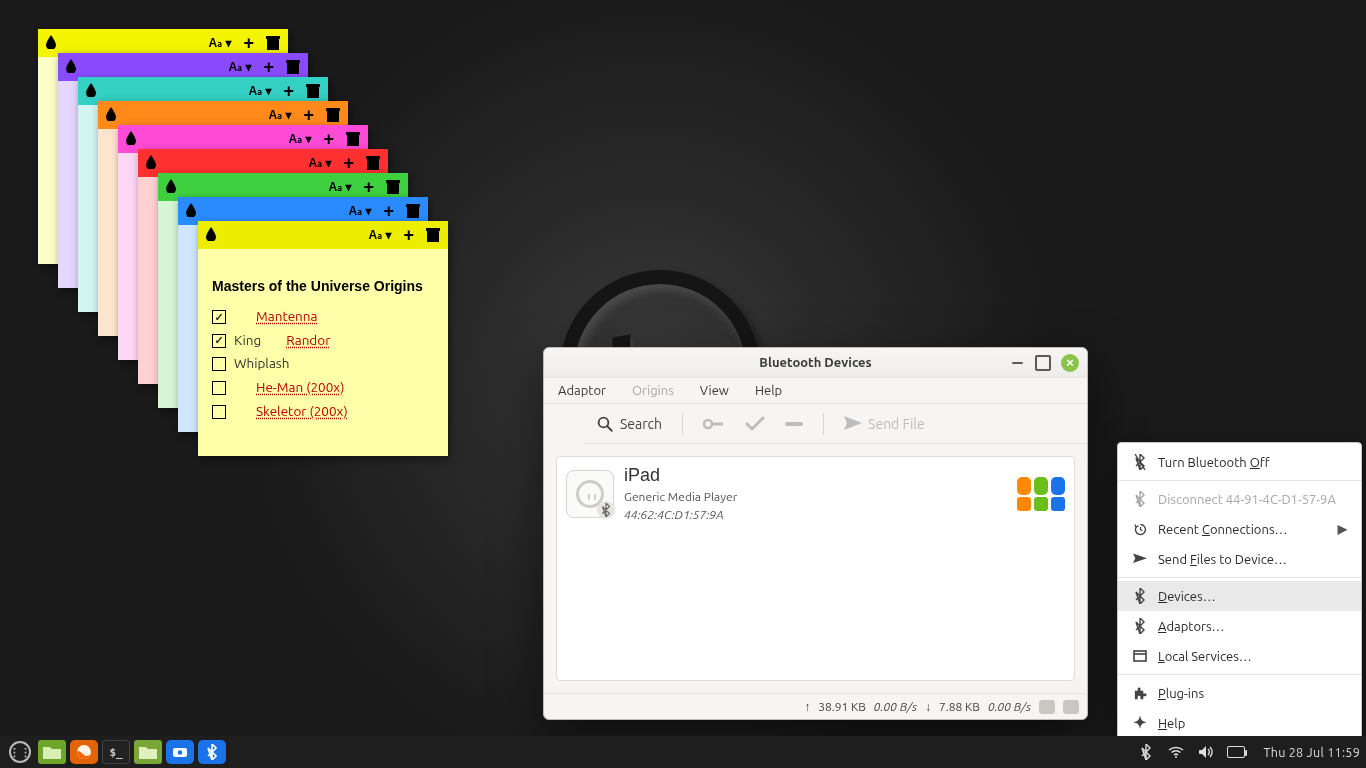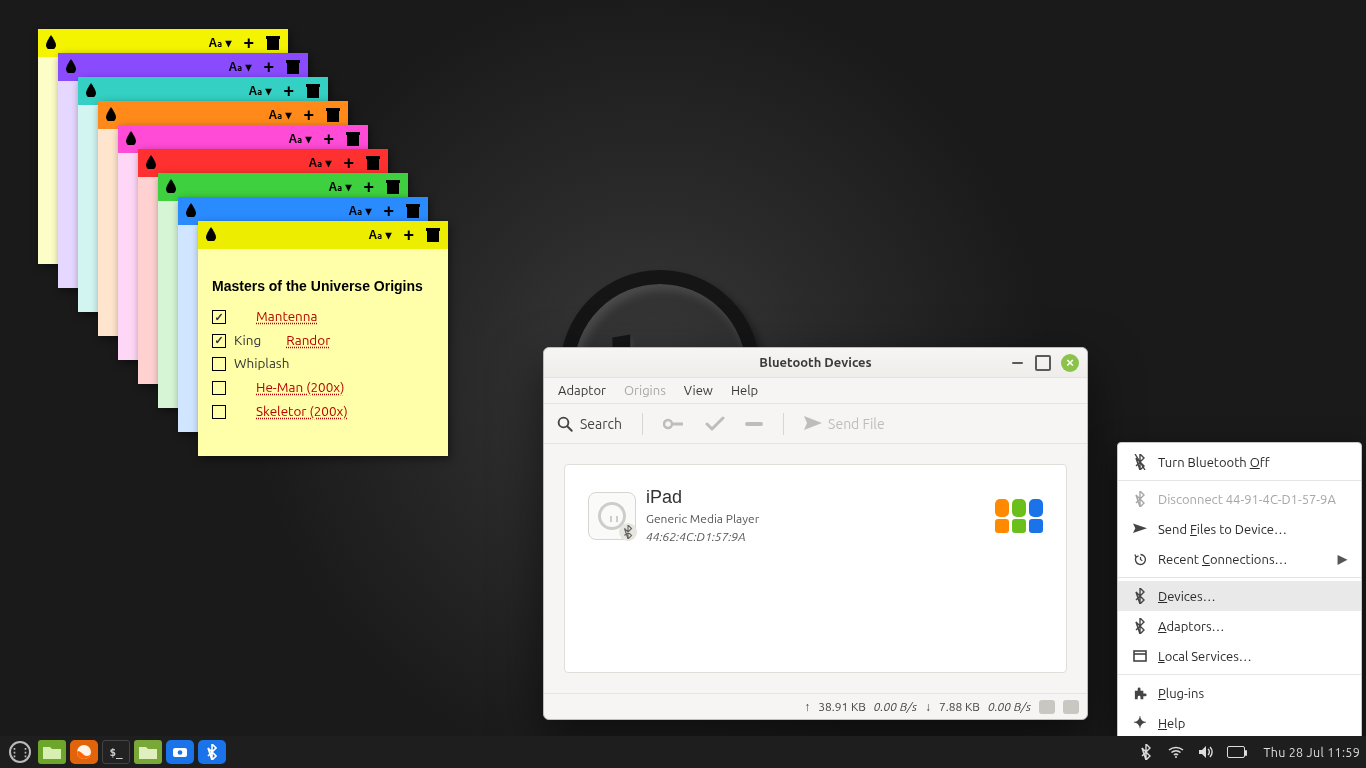--- a/index.html
+++ b/index.html
@@ -61,31 +61,31 @@
   }
   .bt-titlebar{ height:30px; display:flex; align-items:center; justify-content:center;
     position:relative; font:600 13px/1 sans-serif; color:#3b3b3b;
     border-bottom:1px solid #e6e4e1; border-radius:6px 6px 0 0;
     background:linear-gradient(#f6f5f3,#eeedea);}
   .bt-titlebar .controls{position:absolute; right:8px; top:6px; display:flex; gap:10px; align-items:center;}
   .ctl{ width:16px;height:16px; display:flex;align-items:center;justify-content:center;}
   .ctl.min::before{content:""; width:11px;height:2px;background:#5a5a5a;border-radius:1px;}
   .ctl.max{border:2px solid #5a5a5a; border-radius:2px;}
   .ctl.close{width:18px;height:18px;border-radius:50%;background:#8bc34a;color:#fff;font:700 13px/18px sans-serif;text-align:center;}
-  .bt-menu{ height:26px; display:flex; gap:18px; align-items:center; padding:0 14px;
+  .bt-menu{ height:26px; display:flex; gap:26px; align-items:center; padding:0 14px;
     font:400 13px/1 sans-serif; color:#3a3a3a; border-bottom:1px solid #e6e4e1;}
   .bt-menu span.dis{color:#a9a9a9;}
   .bt-toolbar{ height:40px; display:flex; align-items:center; gap:20px; padding:0 12px;
-    border-bottom:1px solid #e6e4e1;}
+    border-bottom:1px solid #e6e4e1;margin-left:40px;}
   .tb-btn{display:flex;align-items:center;gap:6px;color:#444;font:400 14px/1 sans-serif;}
   .tb-btn.dis{color:#bdbdbd;}
   .tb-sep{width:1px;height:22px;background:#d8d6d2;}
   .mag{width:18px;height:18px;}
-  .bt-list{ flex:1; background:#fff; margin:20px; border:1px solid #e0ded9; border-radius:4px;
-    padding:20px;}
+  .bt-list{ flex:1; background:#fff; margin:12px; border:1px solid #e0ded9; border-radius:4px;
+    padding:6px;}
   .device{ display:flex; align-items:center; gap:10px; padding:3px;}
   .dev-icon{width:48px;height:48px;border:1px solid #d7d5d0;border-radius:8px;
     display:flex;align-items:center;justify-content:center;position:relative;background:#fafaf8;}
   .dev-icon .ring{width:28px;height:28px;border:3px solid #cfcdc8;border-radius:50%;position:relative;}
   .dev-icon .ring::before,.dev-icon .ring::after{content:"";position:absolute;width:2px;height:6px;background:#cfcdc8;top:11px;}
   .dev-icon .ring::before{left:9px;} .dev-icon .ring::after{left:15px;}
   .dev-icon .bt-corner{position:absolute;right:-2px;bottom:-2px;width:18px;height:18px;border-radius:50%;
     background:#e7e5df;color:#676560;display:flex;align-items:center;justify-content:center;}
   .dev-text small{color:#555;font-size:12px;}
   .dev-text em{font-style:italic;font-size:12px;color:#555;}
@@ -373,36 +373,36 @@
   <div class="mi dis">
     <span class="ico">
         <svg width="12" height="16" viewBox="0 0 10 16">
           <path d="M5 0 L9 4 L1 12 M1 4 L9 12 L5 16 Z M5 0 V16" fill="none" stroke="#a7a7a7" stroke-width="1.4"></path>
         </svg>
       </span>
     <span>Disconnect 44-91-4C-D1-57-9A</span>
   </div>
   <div class="mi">
     <span class="ico">
-        <svg width="14" height="12" viewBox="0 0 18 14">
-          <path d="M0 0 L18 6 L0 12 L3 6 Z" fill="#444"></path>
-        </svg>
-      </span>
-    <span>Send <u>F</u>iles to Device…</span>
-  </div>
-  <div class="mi">
-    <span class="ico">
         <svg width="15" height="15" viewBox="0 0 24 24">
           <path d="M12 4 a8 8 0 1 1 -7 4" fill="none" stroke="#444" stroke-width="2.2"></path>
           <polyline points="3,4 5,8 9,6" fill="none" stroke="#444" stroke-width="2.2"></polyline>
           <polyline points="12,8 12,12 15,14" fill="none" stroke="#444" stroke-width="2"></polyline>
         </svg>
       </span>
     <span>Recent <u>C</u>onnections…</span>
     <span class="sub">▶</span>
+  </div>
+  <div class="mi">
+    <span class="ico">
+        <svg width="14" height="12" viewBox="0 0 18 14">
+          <path d="M0 0 L18 6 L0 12 L3 6 Z" fill="#444"></path>
+        </svg>
+      </span>
+    <span>Send <u>F</u>iles to Device…</span>
   </div>
   <div class="sep"></div>
   <div class="mi hl">
     <span class="ico">
         <svg width="12" height="16" viewBox="0 0 10 16">
           <path d="M5 0 L9 4 L1 12 M1 4 L9 12 L5 16 Z M5 0 V16" fill="none" stroke="#444" stroke-width="1.4"></path>
         </svg>
       </span>
     <span><u>D</u>evices…</span>
   </div>

